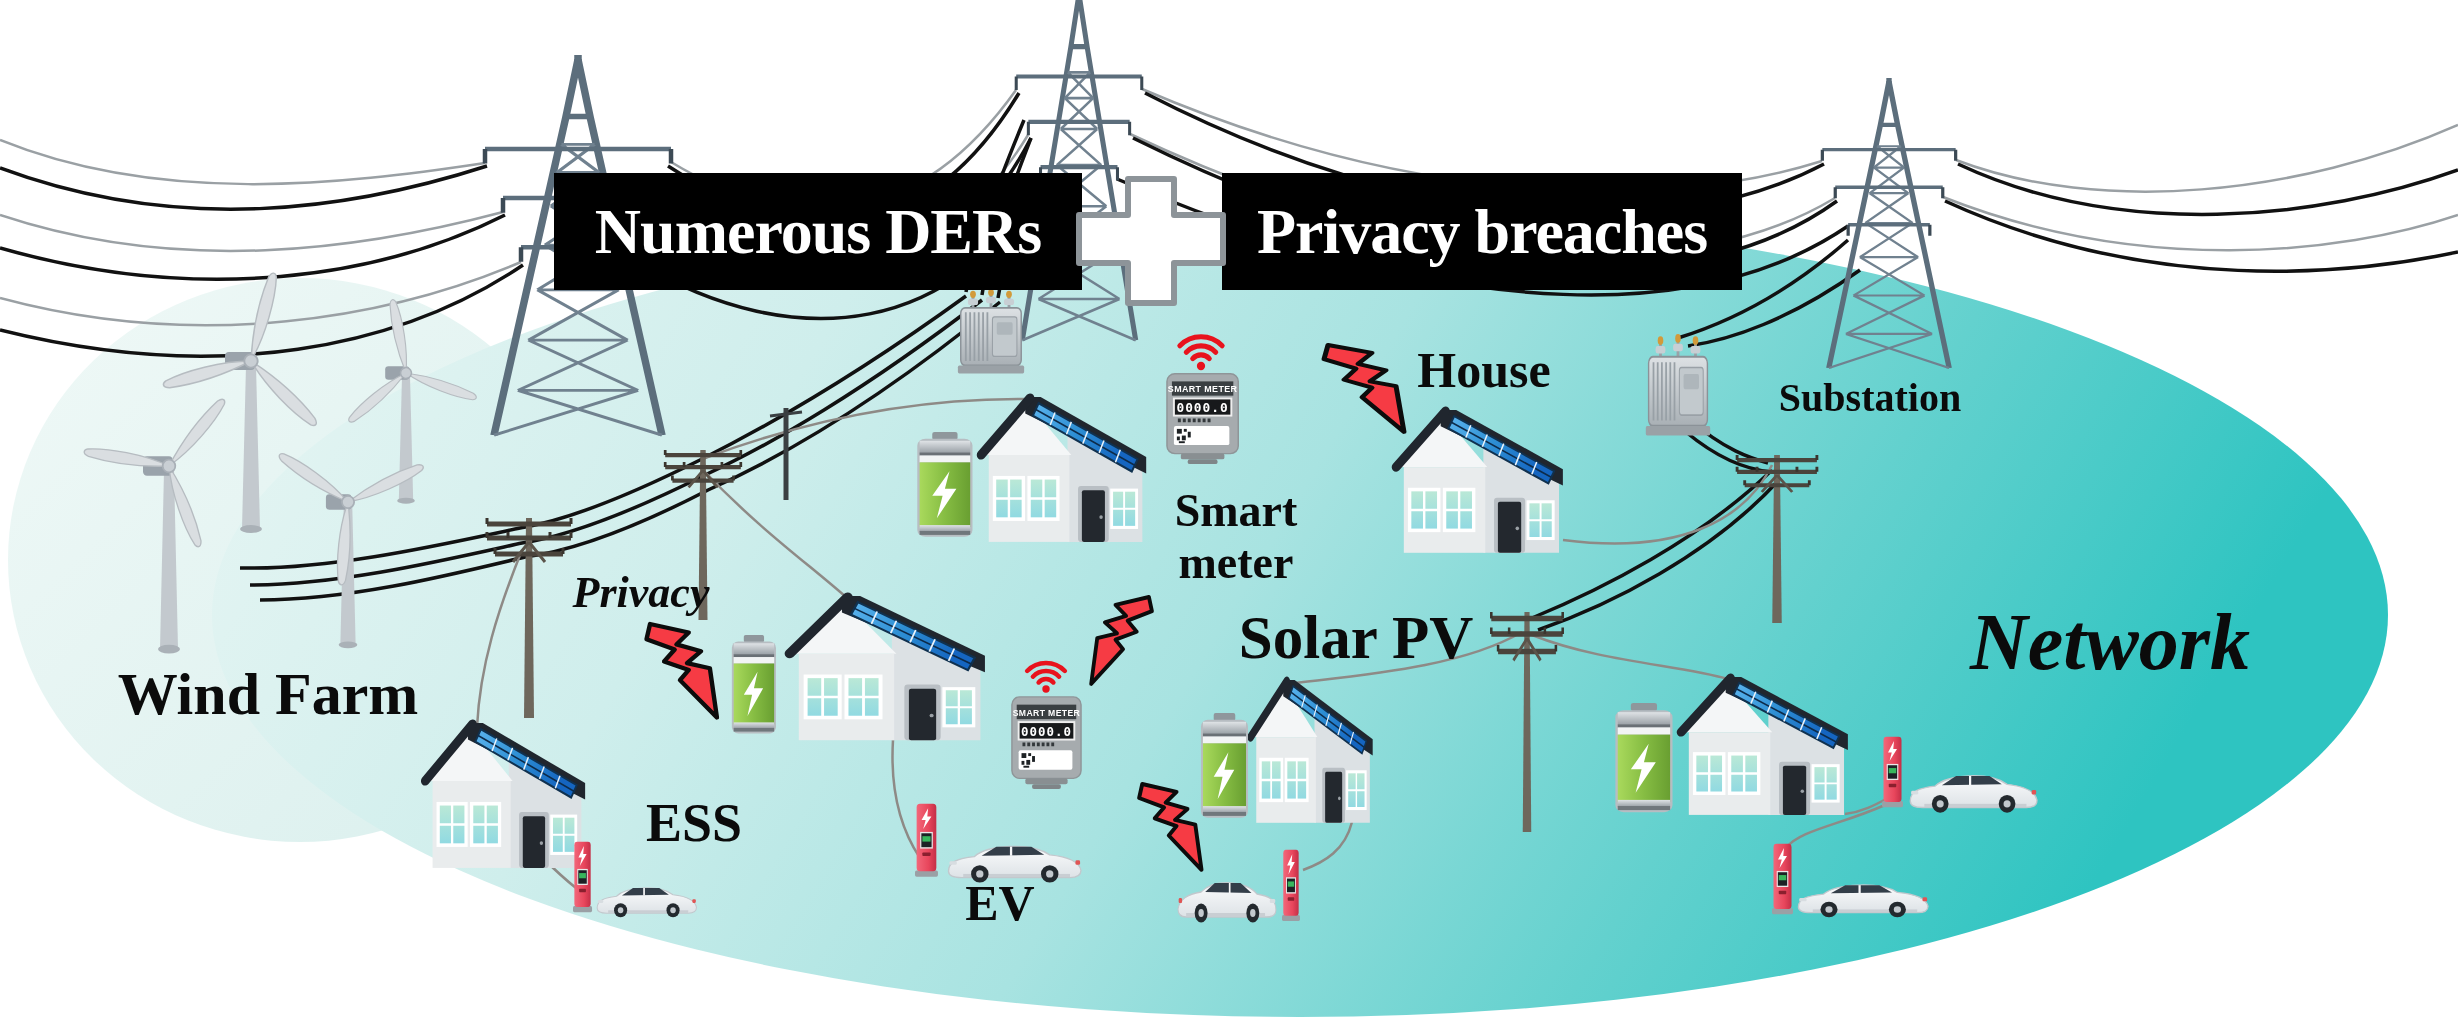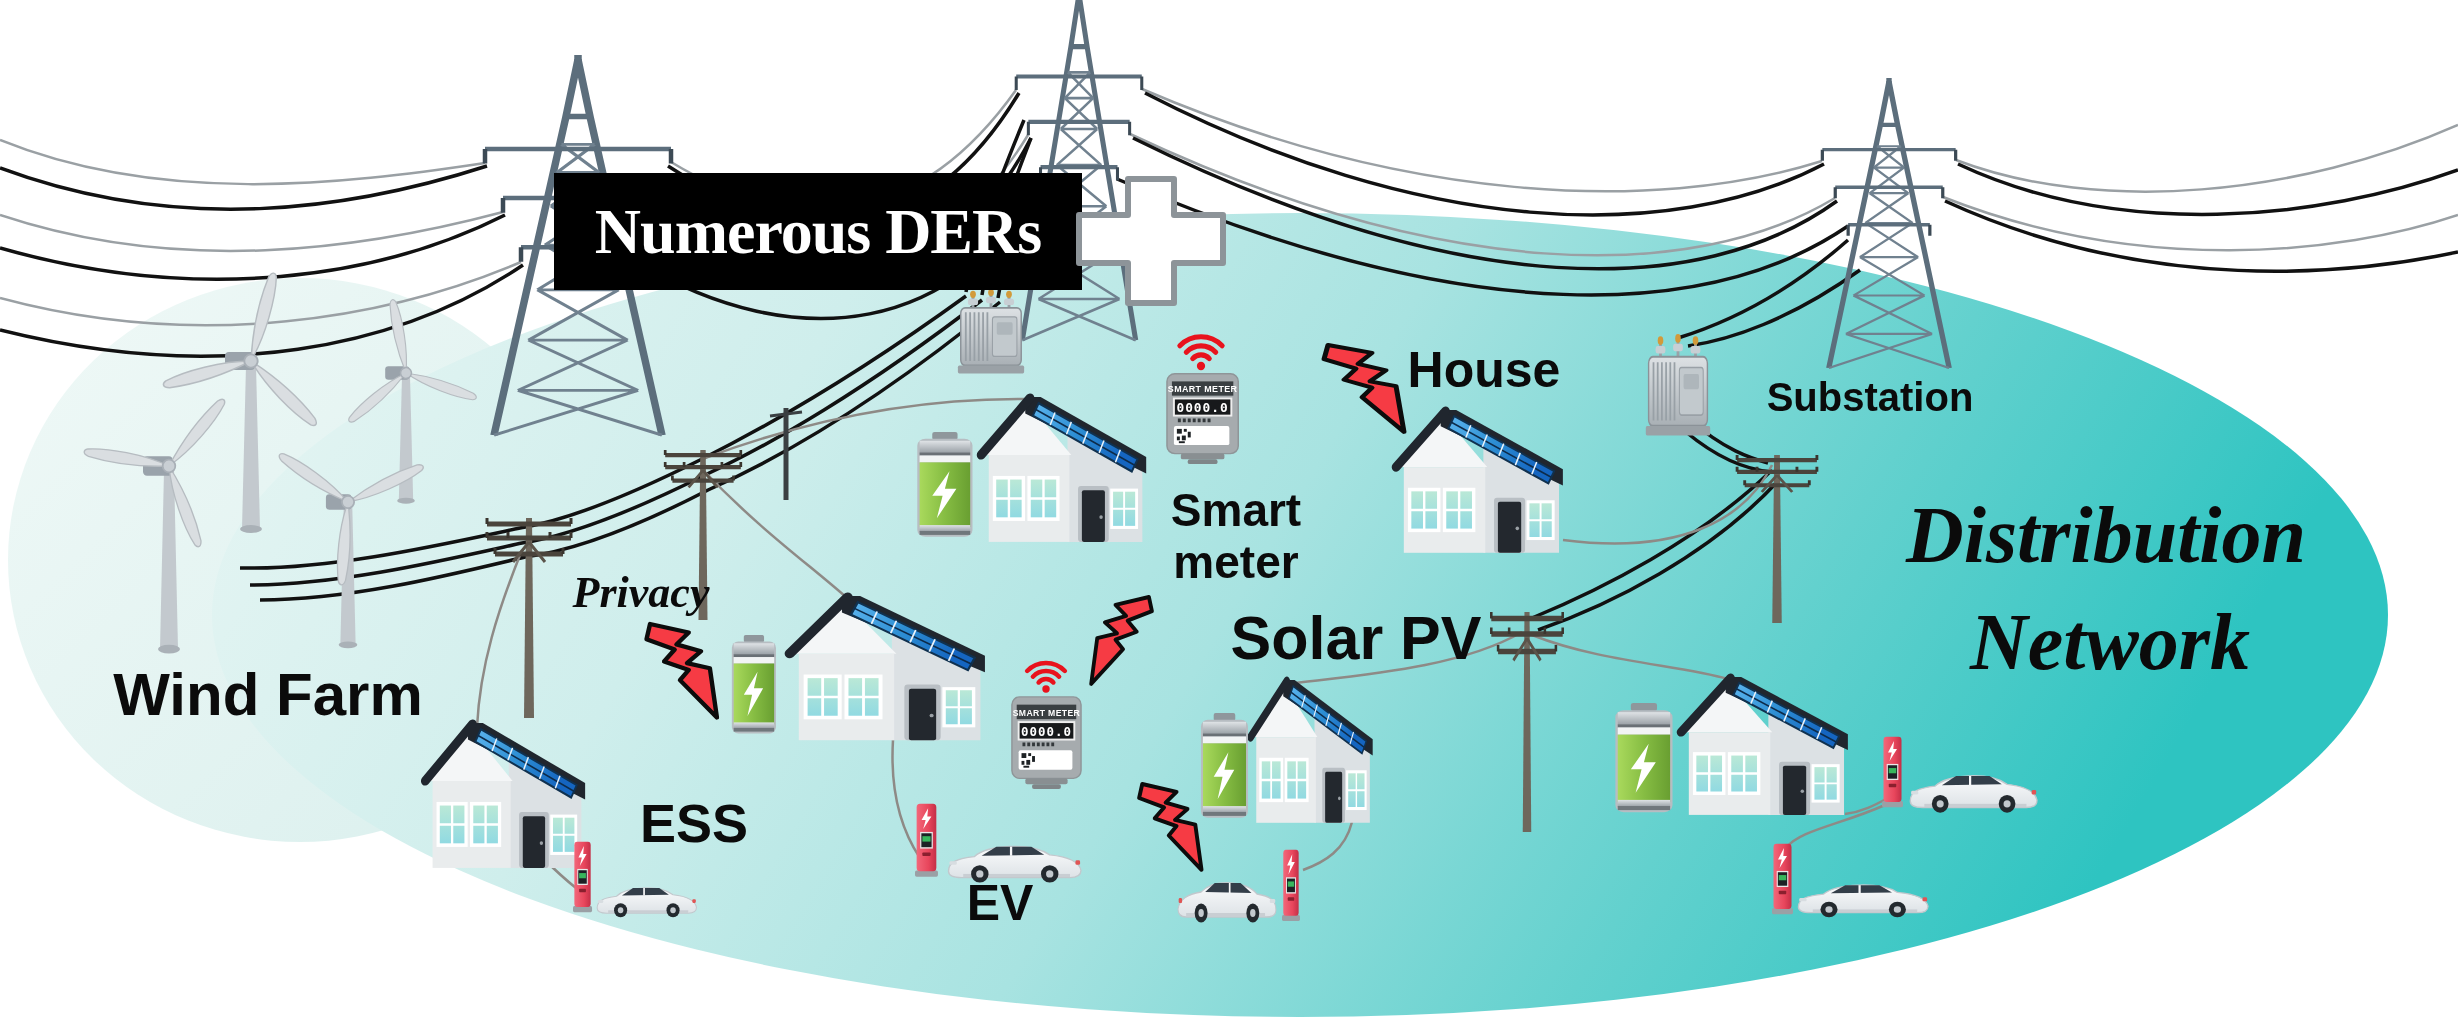--- a/index.html
+++ b/index.html
@@ -6,21 +6,21 @@
   #stage{position:relative;width:2458px;height:1024px;overflow:hidden;background:#ffffff;
          font-family:"Liberation Sans",sans-serif;}
   #scene-svg{position:absolute;left:0;top:0;z-index:10;}
   .banner{position:absolute;top:173px;height:117px;background:#000;color:#fff;z-index:20;
           display:flex;align-items:center;justify-content:center;
           font-family:"Liberation Serif",serif;font-weight:bold;font-size:64px;letter-spacing:-1px;}
   #banner-left{left:554px;width:528px;}
   #banner-right{left:1222px;width:520px;}
   #plus-wrap{position:absolute;left:1076px;top:176px;width:150px;height:130px;z-index:30;}
   .lbl{position:absolute;transform:translate(-50%,-50%);z-index:40;color:#0b0b0b;
-       font-weight:800;white-space:nowrap;}
+       font-weight:800;white-space:nowrap;font-family:Liberation Serif, serif;}
   .serifit{font-family:"Liberation Serif",serif;font-style:italic;font-weight:bold;}
   #lbl-windfarm{left:268px;top:694px;font-size:60px;}
   #lbl-attacks{left:641px;top:592px;font-size:44px;}
   #lbl-ess{left:694px;top:783px;font-size:54px;margin-top:40px;}
   #lbl-ev{left:1000px;top:903px;font-size:50px;}
   #lbl-smart1{left:1236px;top:510px;font-size:46px;}
   #lbl-smart2{left:1236px;top:562px;font-size:46px;}
   #lbl-house{left:1484px;top:370px;font-size:50px;}
   #lbl-solarpv{left:1356px;top:638px;font-size:61px;}
   #lbl-substation{left:1870px;top:397px;font-size:40px;}
@@ -332,31 +332,33 @@
 
   <use href="#bolt" transform="translate(643,624) scale(0.88,0.85)"></use>
   <use href="#bolt" transform="translate(1155,597) scale(-0.76,0.79)"></use>
   <use href="#bolt" transform="translate(1320,345) scale(1.0,0.79)"></use>
   <use href="#bolt" transform="translate(1136,784) scale(0.78,0.78)"></use>
 </svg>
 
 <div id="banner-left" class="banner">
   <span>Numerous DERs</span>
 </div>
+<div id="banner-right" class="banner">
+  <span>Privacy breaches</span>
+</div>
 <div id="plus-wrap">
   <svg width="150" height="130" viewBox="0 0 150 130">
     <path d="M52,3 h46 v36 h49 v48 h-49 v40 h-46 v-40 h-49 v-48 h49 Z" fill="#ffffff" stroke="#8d9499" stroke-width="6" stroke-linejoin="round"></path>
   </svg>
 </div>
 
 <div class="lbl" id="lbl-windfarm">Wind Farm</div>
 <div class="lbl serifit" id="lbl-attacks">Privacy</div>
 <div class="lbl" id="lbl-ess">ESS</div>
 <div class="lbl" id="lbl-ev">EV</div>
 <div class="lbl" id="lbl-smart1">Smart</div>
 <div class="lbl" id="lbl-smart2">meter</div>
 <div class="lbl" id="lbl-house">House</div>
 <div class="lbl" id="lbl-solarpv">Solar PV</div>
 <div class="lbl" id="lbl-substation">Substation</div>
-<div class="lbl serifit" id="lbl-dist1">Distribution</div>
 <div class="lbl serifit" id="lbl-dist2">Network</div>
 
 </div>
 
 </body></html>

